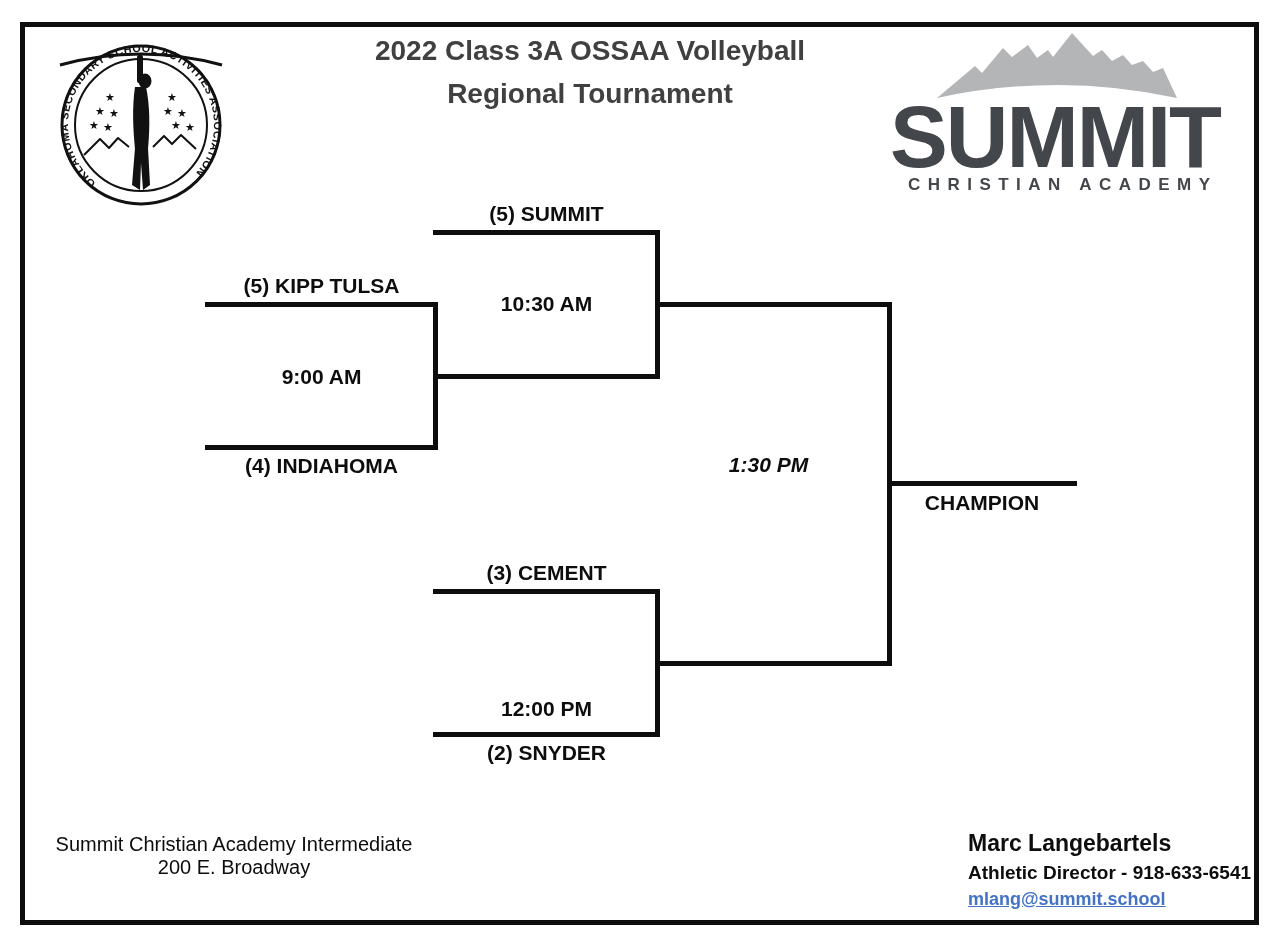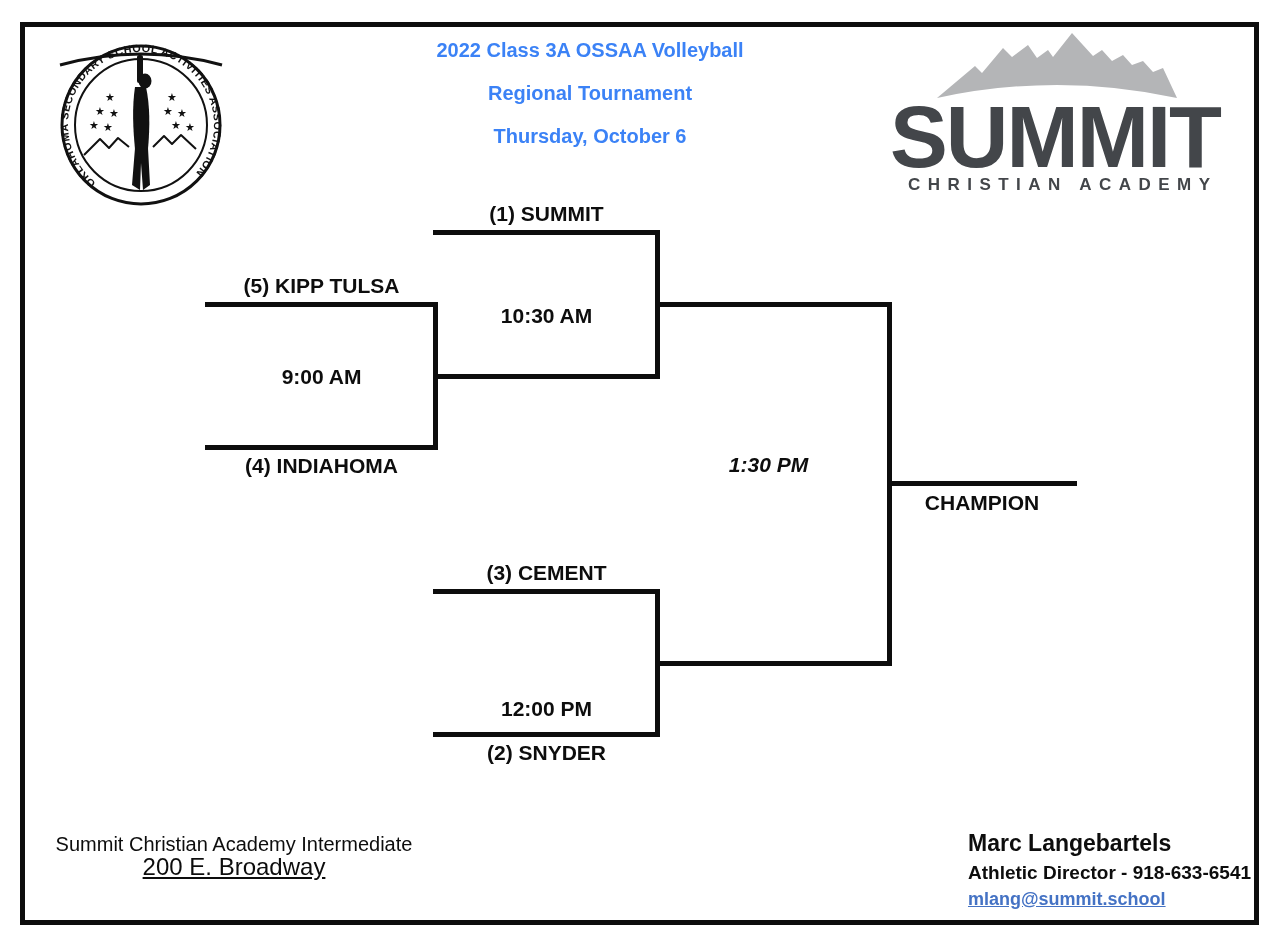--- a/index.html
+++ b/index.html
@@ -7,22 +7,22 @@
   body { font-family: "Liberation Sans", "DejaVu Sans", sans-serif; color: #111; position: relative; overflow: hidden; }
 
   .frame {
     position: absolute; left: 20px; top: 22px; width: 1239px; height: 903px;
     border: 5px solid #0d0d0d; background: #fff;
   }
 
   
   .title-block {
     position: absolute; left: 330px; top: 29px; width: 520px;
-    text-align: center; font-weight: bold; font-size: 20px; line-height: 43px;
-    color: #3b82f6;
+    text-align: center; font-weight: bold; font-size: 28px; line-height: 43px;
+    color: #404040;
   }
 
   
   .ossaa-seal { position: absolute; left: 48px; top: 34px; width: 186px; height: 182px; }
   .summit-logo { position: absolute; left: 886px; top: 26px; width: 352px; height: 175px; }
 
   
   .line { position: absolute; background: #0d0d0d; }
   .ln-playin-top    { left: 205px; top: 302px; width: 233px; height: 5px; }
   .ln-playin-bottom { left: 205px; top: 445px; width: 233px; height: 5px; }
@@ -38,35 +38,35 @@
   .ln-final-vert    { left: 887px; top: 302px; width: 5px;  height: 364px; }
   .ln-champion      { left: 887px; top: 481px; width: 190px; height: 5px; }
 
   
   .blabel {
     position: absolute; text-align: center; font-weight: bold;
     font-size: 21px; line-height: 26px; color: #0d0d0d; white-space: nowrap;
   }
   .lb-summit     { left: 433px; width: 227px; top: 201px; }
   .lb-kipp       { left: 205px; width: 233px; top: 273px; }
-  .lb-1030       { left: 433px; width: 227px; top: 291px; margin-top: 12px; }
+  .lb-1030       { left: 433px; width: 227px; top: 291px; }
   .lb-900        { left: 205px; width: 233px; top: 364px; }
   .lb-indiahoma  { left: 205px; width: 233px; top: 453px; }
   .lb-130        { left: 655px; width: 227px; top: 452px; font-style: italic; }
   .lb-champion   { left: 887px; width: 190px; top: 490px; }
   .lb-cement     { left: 433px; width: 227px; top: 560px; }
   .lb-1200       { left: 433px; width: 227px; top: 650px; margin-top: 46px; }
   .lb-snyder     { left: 433px; width: 227px; top: 740px; }
 
   
   .footer-left {
     position: absolute; left: 38px; top: 832px; width: 392px; text-align: center; color: #0d0d0d;
   }
   .footer-left .venue   { font-size: 20px; line-height: 24px; margin-bottom: 0; }
-  .footer-left .addr    { font-size: 24px; line-height: 22px; margin-bottom: 6px; text-decoration: underline; }
+  .footer-left .addr    { font-size: 20px; line-height: 22px; margin-bottom: 6px; }
   .footer-right {
     position: absolute; left: 968px; top: 830px; width: 292px; text-align: left; color: #0d0d0d; font-weight: bold;
   }
   .footer-right .contact-name { font-size: 23px; line-height: 27px; margin-bottom: 5px; }
   .footer-right .contact-role { font-size: 19px; line-height: 22px; margin-bottom: 5px; }
   .footer-right a.email-link  { font-size: 18px; line-height: 21px; color: #4472c4; text-decoration: underline; cursor: pointer; }
 
   
 </style>
 </head>
@@ -106,21 +106,20 @@
 
   <g fill="none" stroke="#111" stroke-width="2" stroke-linejoin="round">
     <path d="M 36,120 L 52,104 L 61,113 L 70,103 L 81,112"></path>
     <path d="M 105,112 L 116,101 L 124,109 L 133,100 L 148,114"></path>
   </g>
 </svg>
 
 <div class="title-block">
   <div>2022 Class 3A OSSAA Volleyball</div>
   <div>Regional Tournament</div>
-  <div>Thursday, October 6</div>
 </div>
 
 <svg class="summit-logo" viewBox="0 0 352 175">
   <path fill="#b4b5b7" d="M 51,72 L 89,40 L 96,47 L 117,22 L 126,31 L 142,19 L 151,32 L 162,24 L 167,31
            L 186,7 L 207,30 L 216,24 L 226,35 L 237,29 L 246,39 L 257,35 L 267,46 L 277,42
            L 291,72 Q 171,46 51,72 Z"></path>
   <text x="4" y="141" font-size="88" font-weight="bold" letter-spacing="-2" fill="#43464a" textLength="330" lengthAdjust="spacingAndGlyphs">SUMMIT</text>
   <text x="176" y="164" font-size="17" font-weight="bold" letter-spacing="6" fill="#43464a" text-anchor="middle" textLength="308" lengthAdjust="spacing">CHRISTIAN ACADEMY</text>
 </svg>
 
@@ -131,21 +130,21 @@
 <div class="line ln-semi1-top"></div>
 <div class="line ln-semi1-vert"></div>
 <div class="line ln-semi1-exit"></div>
 <div class="line ln-semi2-top"></div>
 <div class="line ln-semi2-bottom"></div>
 <div class="line ln-semi2-vert"></div>
 <div class="line ln-semi2-exit"></div>
 <div class="line ln-final-vert"></div>
 <div class="line ln-champion"></div>
 
-<div class="blabel lb-summit">(1) SUMMIT</div>
+<div class="blabel lb-summit">(5) SUMMIT</div>
 <div class="blabel lb-kipp">(5) KIPP TULSA</div>
 <div class="blabel lb-1030">10:30 AM</div>
 <div class="blabel lb-900">9:00 AM</div>
 <div class="blabel lb-indiahoma">(4) INDIAHOMA</div>
 <div class="blabel lb-130">1:30 PM</div>
 <div class="blabel lb-champion">CHAMPION</div>
 <div class="blabel lb-cement">(3) CEMENT</div>
 <div class="blabel lb-1200">12:00 PM</div>
 <div class="blabel lb-snyder">(2) SNYDER</div>
 

